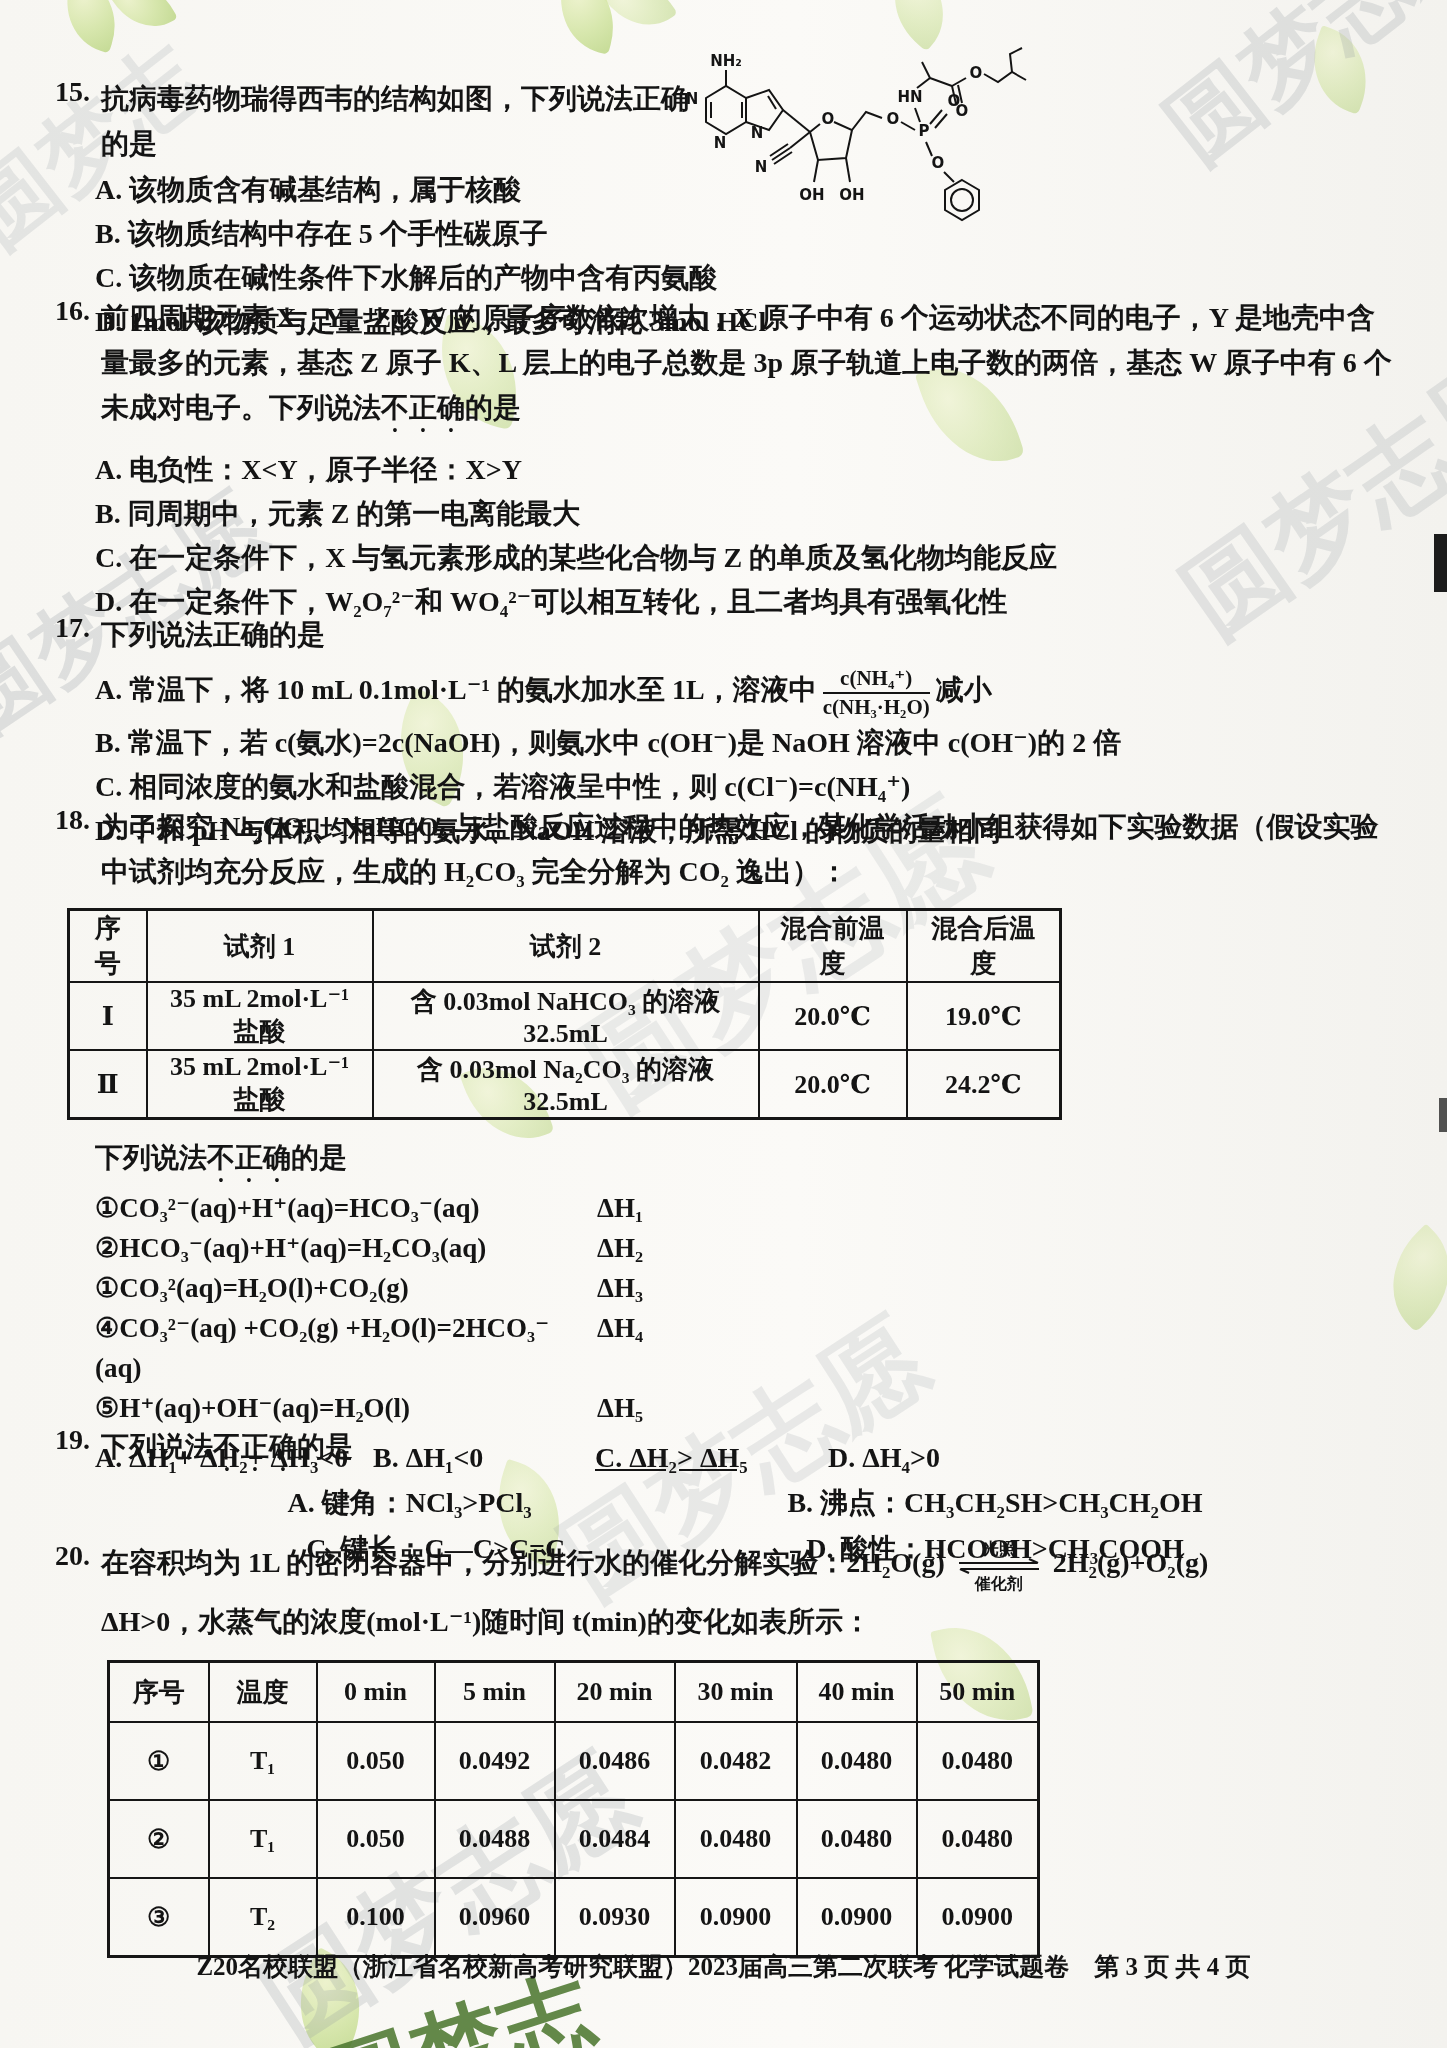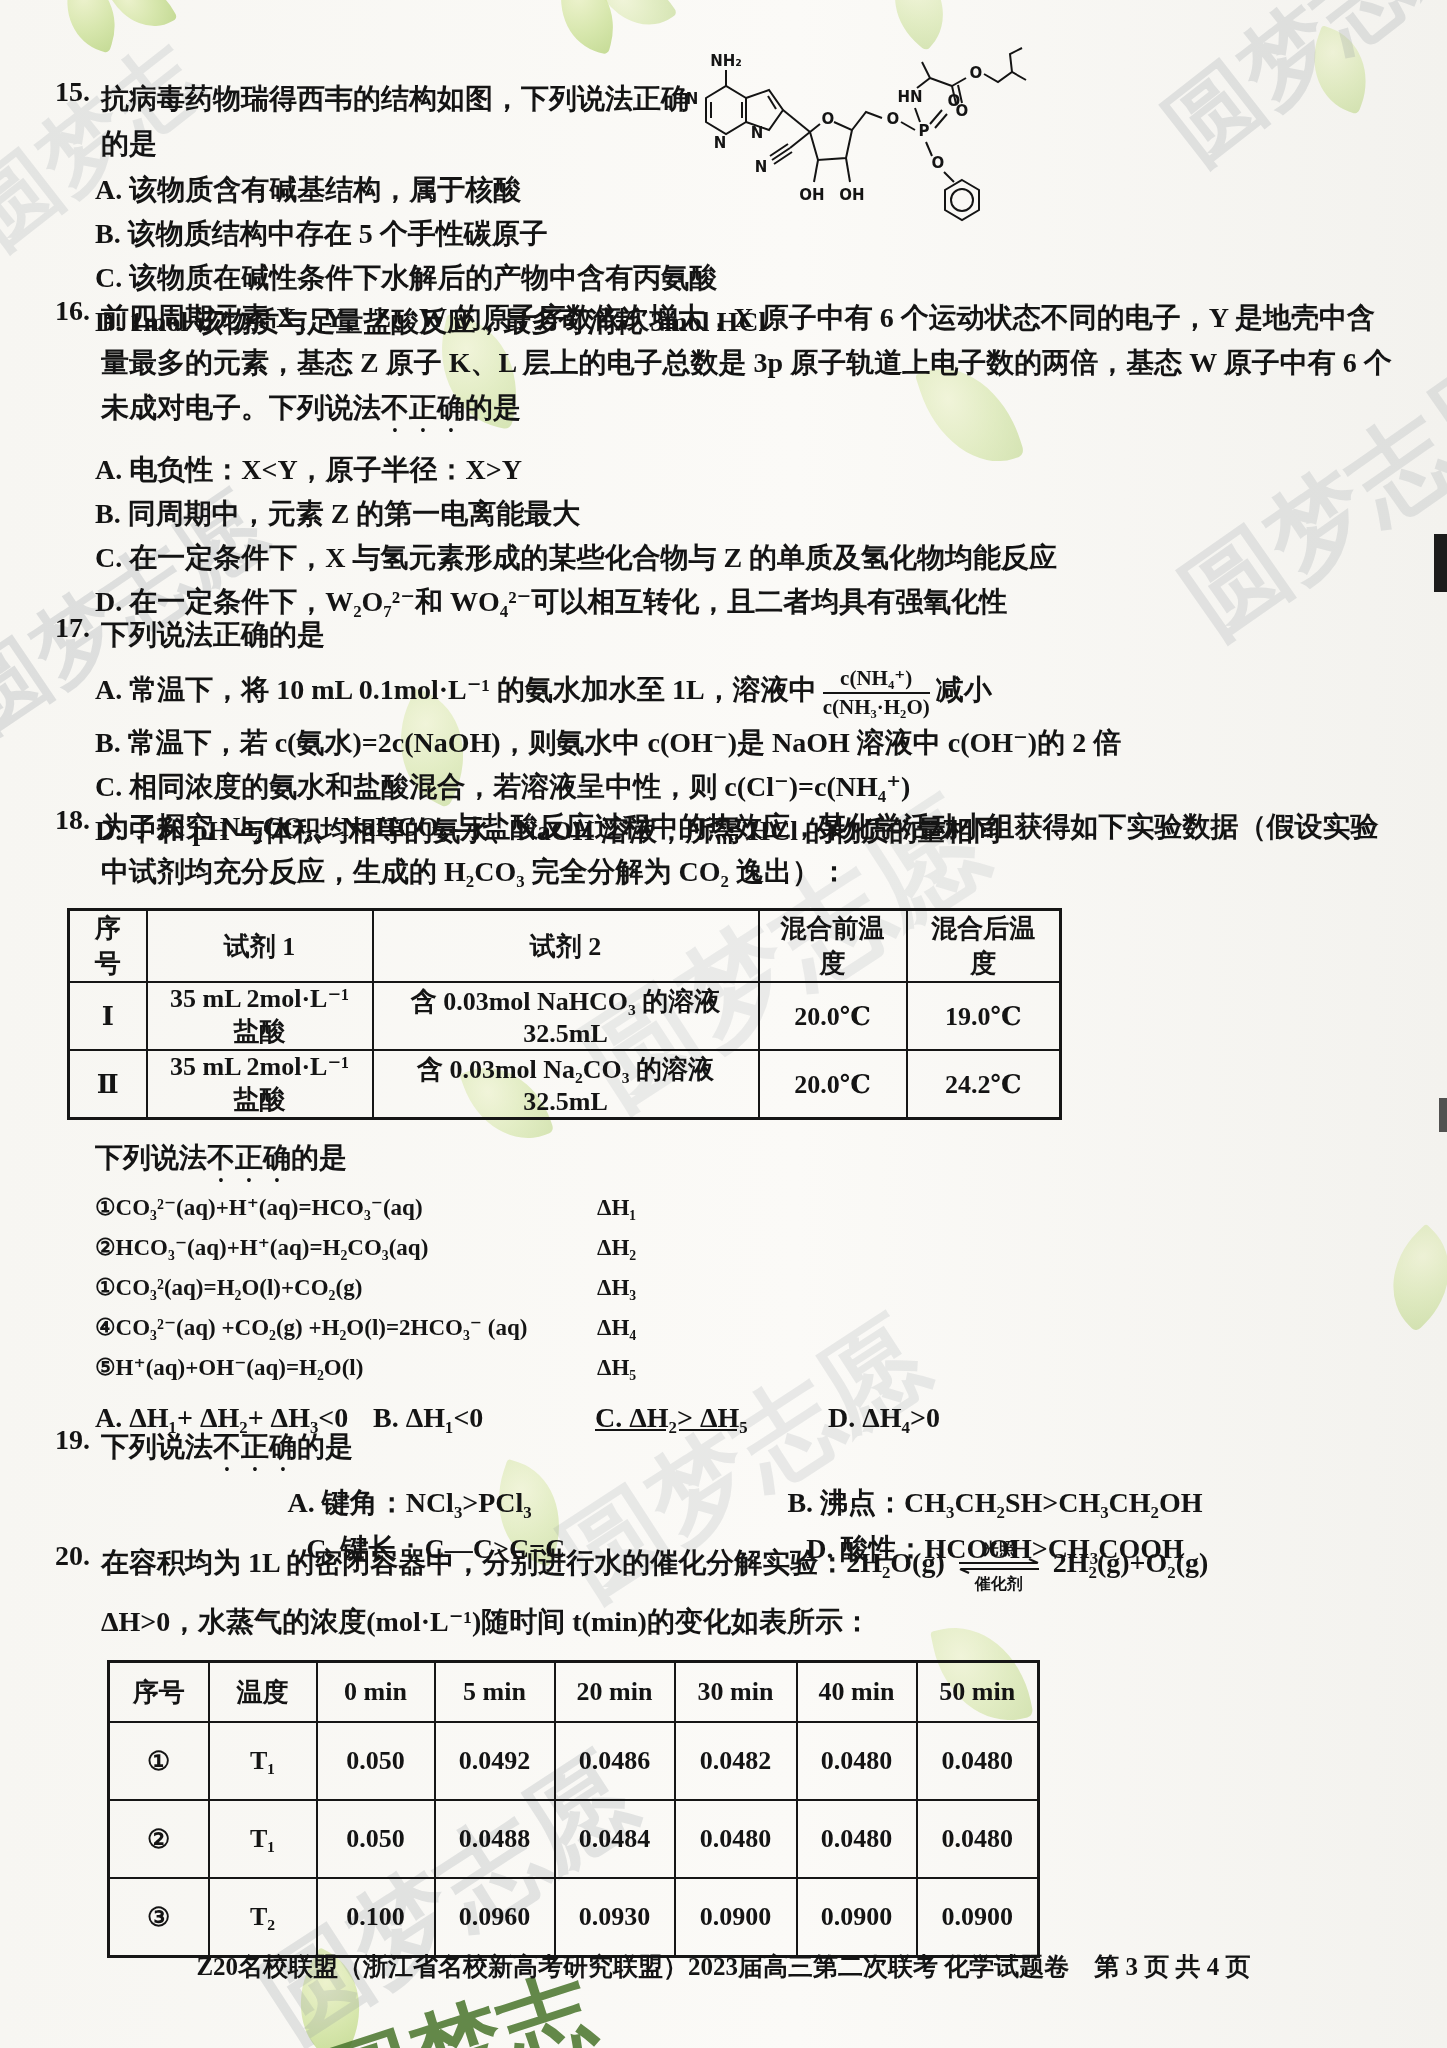--- a/index.html
+++ b/index.html
@@ -45,21 +45,21 @@
   .t18{margin:14px 0 0 12px;width:992px;}
   .t20{margin:16px 0 0 52px;width:930px;}
   th,td{border:2.5px solid #161616;text-align:center;font-size:26px;font-weight:700;
         padding:0 13px;overflow:hidden;}
   .t18 th{height:54px}
   .t18 td{height:62px}
   .t20 th{height:58px}
   .t20 td{height:76px}
   table{border:3px solid #161616;}
   
-  .eqrow{display:flex;padding-left:40px;font-size:23px;line-height:40px;}
+  .eqrow{display:flex;padding-left:40px;font-size:27px;line-height:40px;}
   .eqrow .eq{width:502px;flex:0 0 502px;}
   .eqrow .dh{flex:1;}
   .optrow{display:flex;padding-left:40px;font-size:28px;line-height:40px;margin-top:10px;}
   .optrow .oA{width:278px;flex:0 0 278px;}
   .optrow .oB{width:222px;flex:0 0 222px;}
   .optrow .oC{width:233px;flex:0 0 233px;text-decoration:underline;}
   .cols2{display:flex;padding-left:40px;font-size:28px;line-height:40px;margin-top:6px;justify-content:center;}
   .cols2 .cL{width:500px;flex:0 0 500px;}
   .footer{position:absolute;left:0;top:1950px;width:1447px;text-align:center;
           font-size:25px;font-weight:700;z-index:2;}

